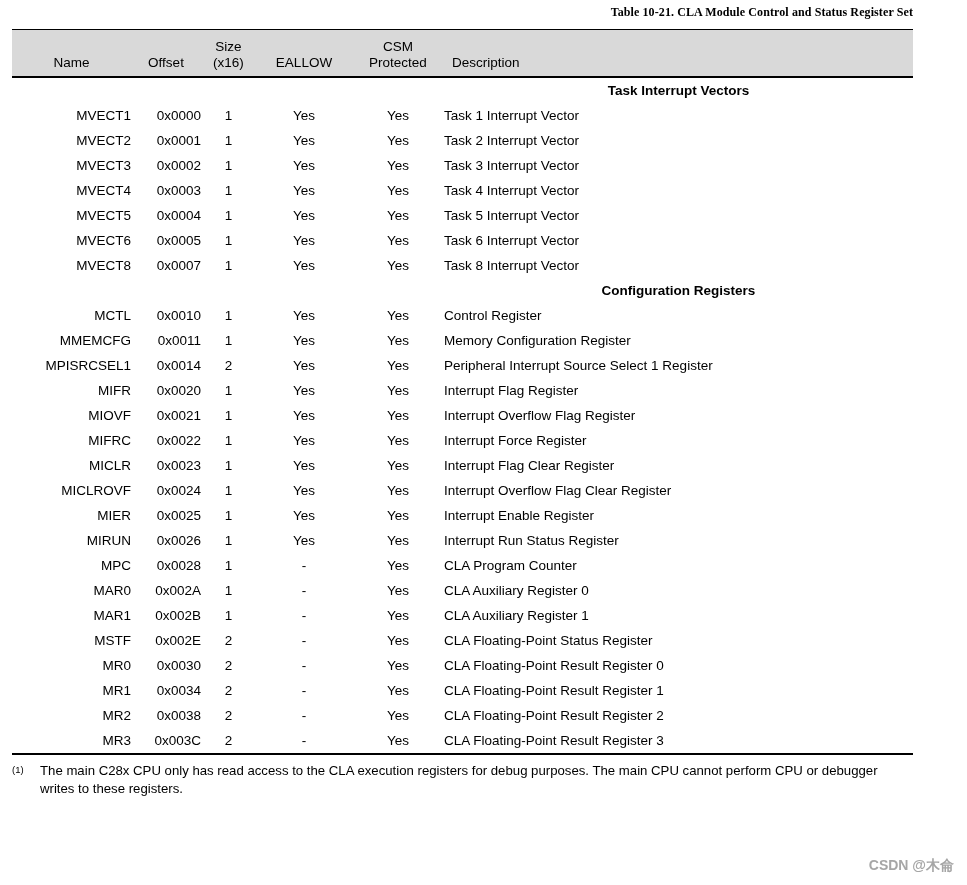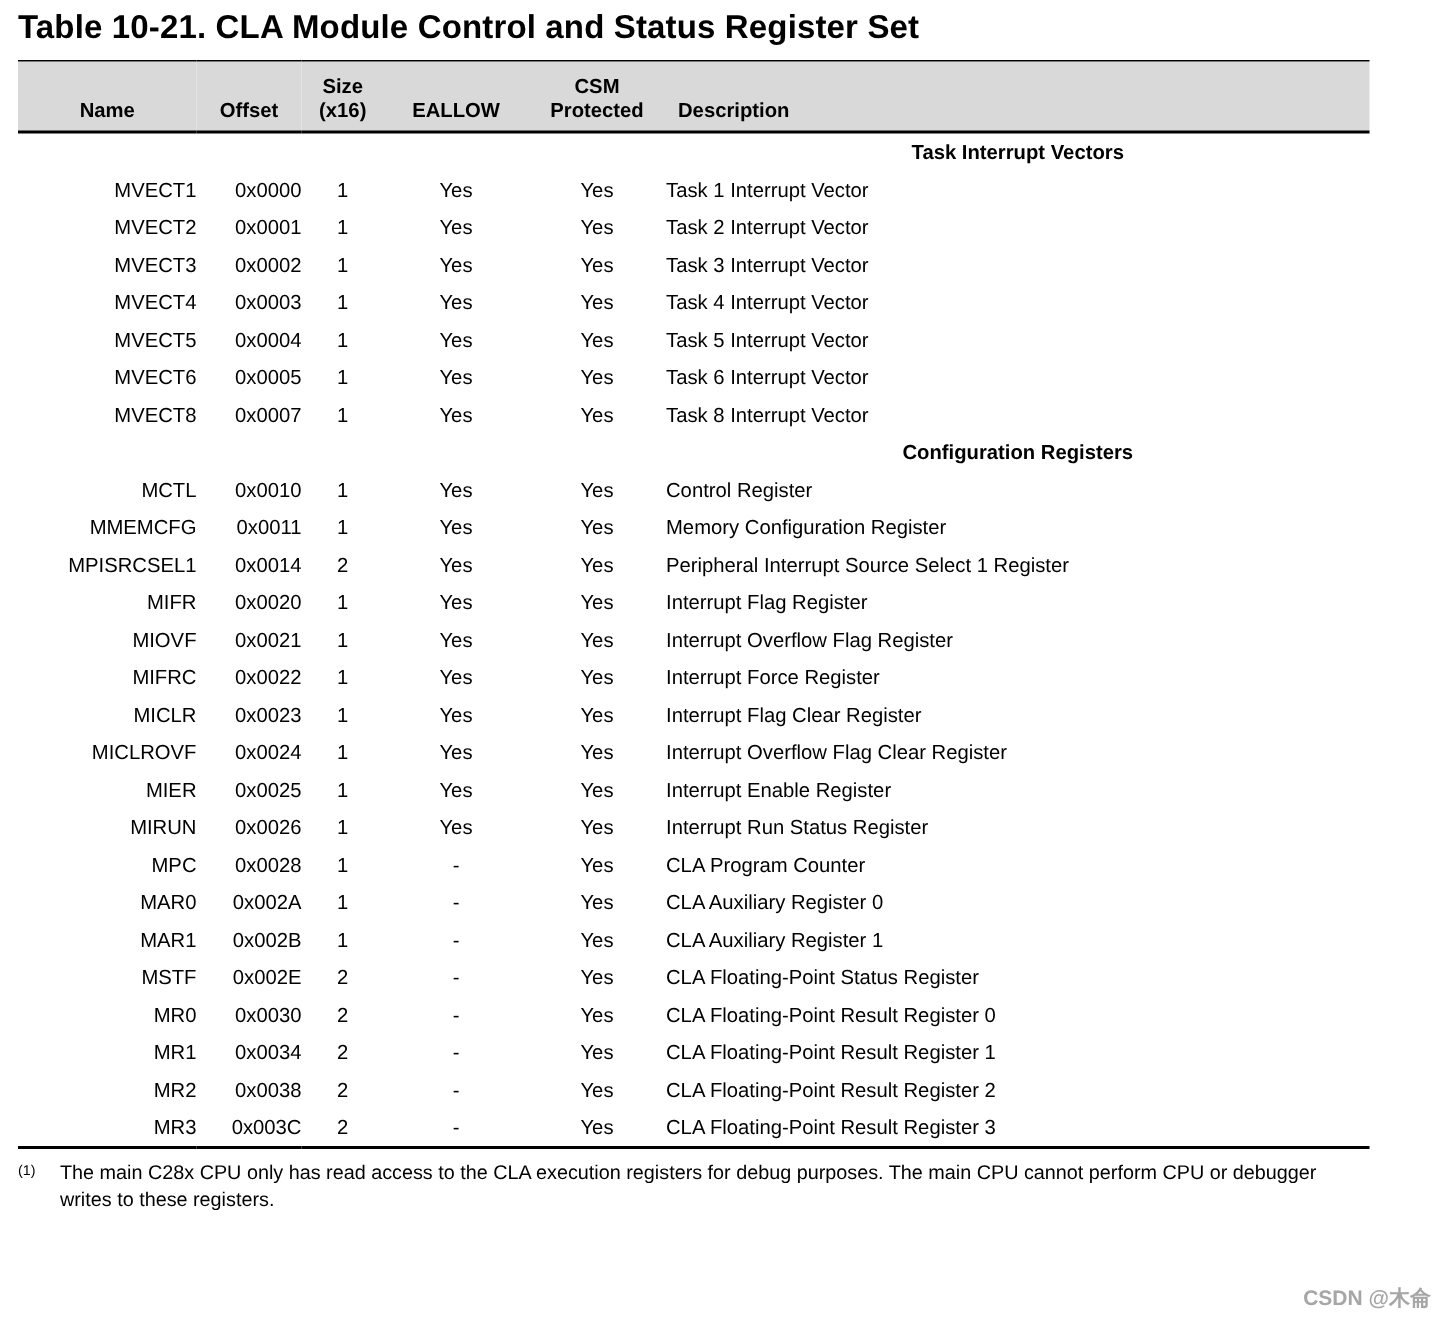--- a/index.html
+++ b/index.html
@@ -17,43 +17,44 @@
   .page{
     position:relative;
     width:967px;
     height:885px;
     background:#fff;
     overflow:hidden;
   }
   .title{
     margin:5px 54px 0 12px;
     width:901px;
-    text-align:left;
-    font-size:22px;
+    text-align:right;
+    font-size:12px;
     font-weight:bold;
     letter-spacing:0.1px;
+    font-family:Liberation Serif, serif;
   }
   table.reg{
     margin:9px 0 0 12px;
     width:901px;
     border-collapse:collapse;
     table-layout:fixed;
     font-size:13.5px;
   }
   table.reg thead tr{
     background:var(--header-bg);
     border-top:1.5px solid var(--rule);
     border-bottom:2.5px solid var(--rule);
   }
   table.reg th{
     height:41px;
     vertical-align:bottom;
     padding:0 0 5px 0;
     font-size:13.5px;
-    font-weight:bold;
+    font-weight:normal;
     text-align:center;
     white-space:pre-line;
     line-height:16px;
   }
   table.reg th.c-desc{text-align:left;padding-left:8px;margin-top:44px;}
   table.reg td{
     height:25px;
     padding:0;
     vertical-align:middle;
     line-height:25px;

